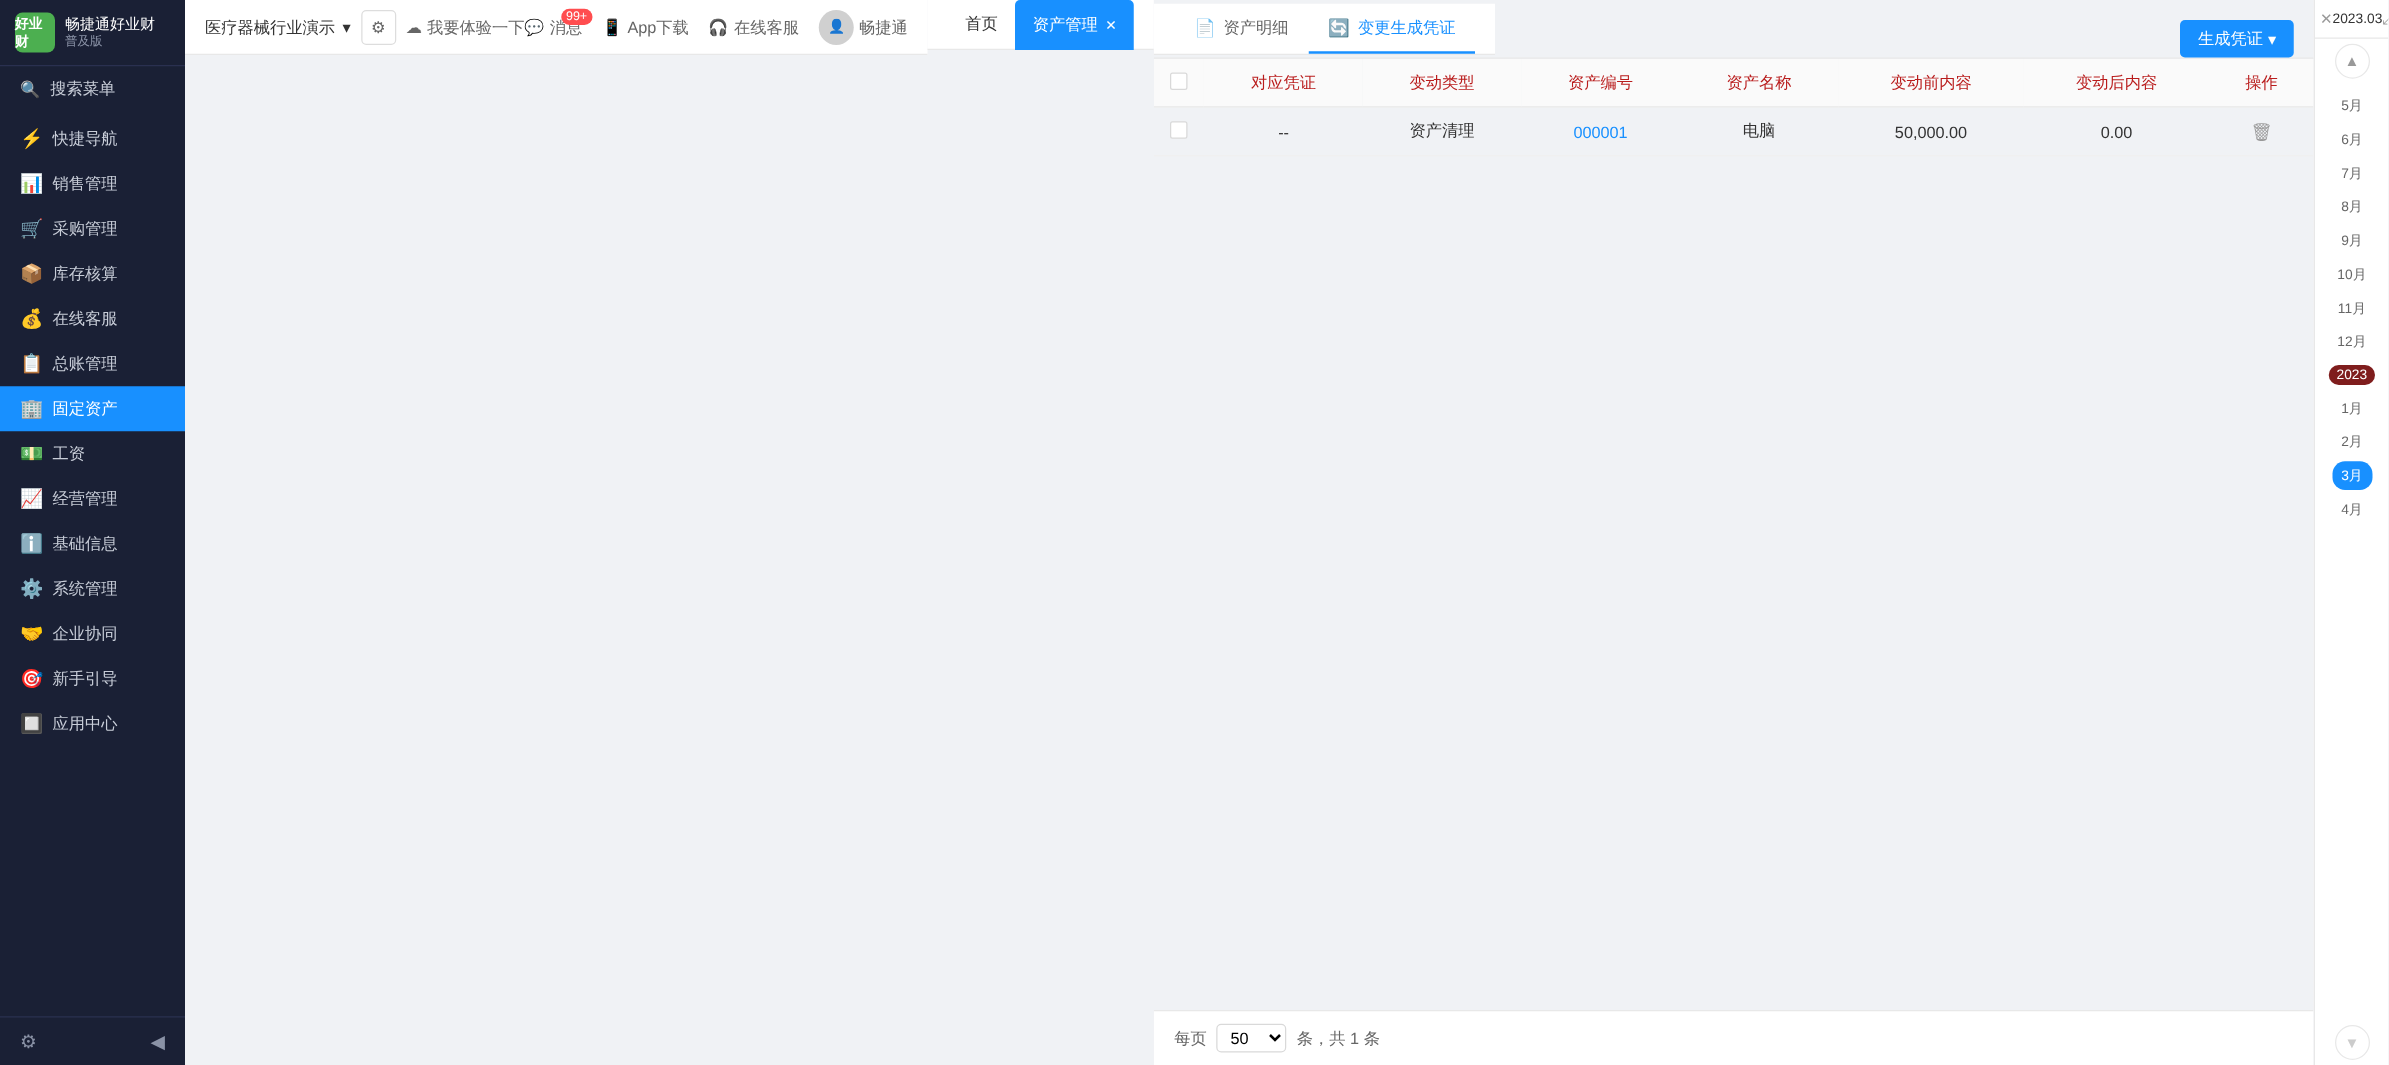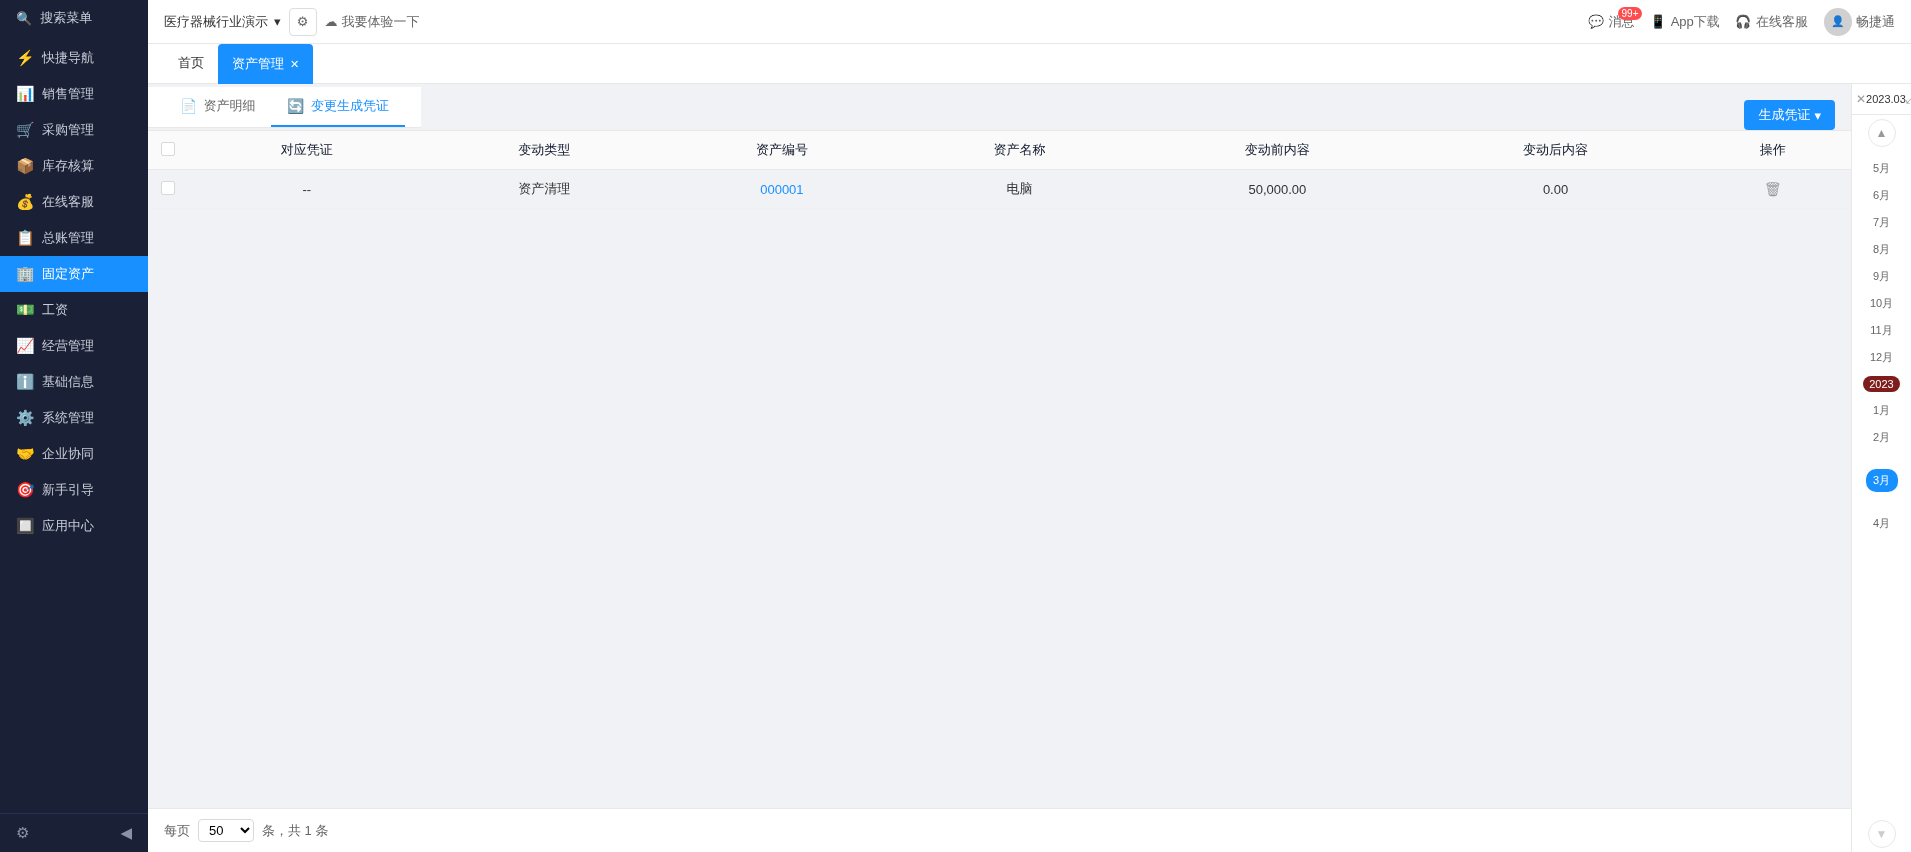--- a/index.html
+++ b/index.html
@@ -57,21 +57,21 @@
       border-top: 1px solid #2a3050;
       display: flex; align-items: center; justify-content: space-between;
       padding: 10px 16px;
     }
     .sidebar-bottom-icon { color: #8a92a6; cursor: pointer; font-size: 15px; }
 
     
     .main-area {
       flex: 1;
       display: flex;
-      flex-direction: column;
+      flex-direction: row;
       overflow: hidden;
     }
 
     
     .top-header {
       background: #fff;
       border-bottom: 1px solid #e8e8e8;
       padding: 0 16px;
       height: 44px;
       display: flex;
@@ -187,21 +187,21 @@
       border-collapse: collapse;
       font-size: 13px;
     }
     .data-table thead tr {
       background: #fafafa;
     }
     .data-table th {
       padding: 10px 12px;
       text-align: center;
       border-bottom: 1px solid #e8e8e8;
-      color: #0f172a;
+      color: #b91c1c;
       font-weight: normal;
     }
     .data-table td {
       padding: 10px 12px;
       text-align: center;
       border-bottom: 1px solid #f0f0f0;
       color: #333;
     }
     .data-table td.asset-num { color: #1890ff; }
     .checkbox-cell {
@@ -266,21 +266,21 @@
       font-size: 11px;
       color: #666;
       cursor: pointer;
       width: 100%;
     }
     .tl-item.active {
       background: #1890ff;
       color: #fff;
       border-radius: 10px;
       width: 32px;
-      margin: 18px auto;
+      margin: 2px auto;
       padding: 4px;
     }
     .tl-item.year-badge {
       background: #7f1d1d;
       color: #fff;
       border-radius: 10px;
       font-size: 11px;
       padding: 2px 6px;
       display: inline-block;
       width: auto;
@@ -313,20 +313,27 @@
       align-items: center;
       justify-content: space-between;
       border-bottom: 1px solid #e8e8e8;
       padding-right: 16px;
     }
   </style>
 </head>
 <body>
 
 <div class="sidebar">
+  <div class="sidebar-logo">
+    <div class="logo-icon">好业财</div>
+    <div class="logo-text">
+      <div>畅捷通好业财</div>
+      <div class="sub">普及版</div>
+    </div>
+  </div>
 
   <div class="sidebar-search">
     <span class="si-icon">🔍</span>
     <span>搜索菜单</span>
   </div>
 
   <div class="sidebar-scroll">
     <div class="sidebar-item">
       <span class="si-icon">⚡</span>
       <span>快捷导航</span>

